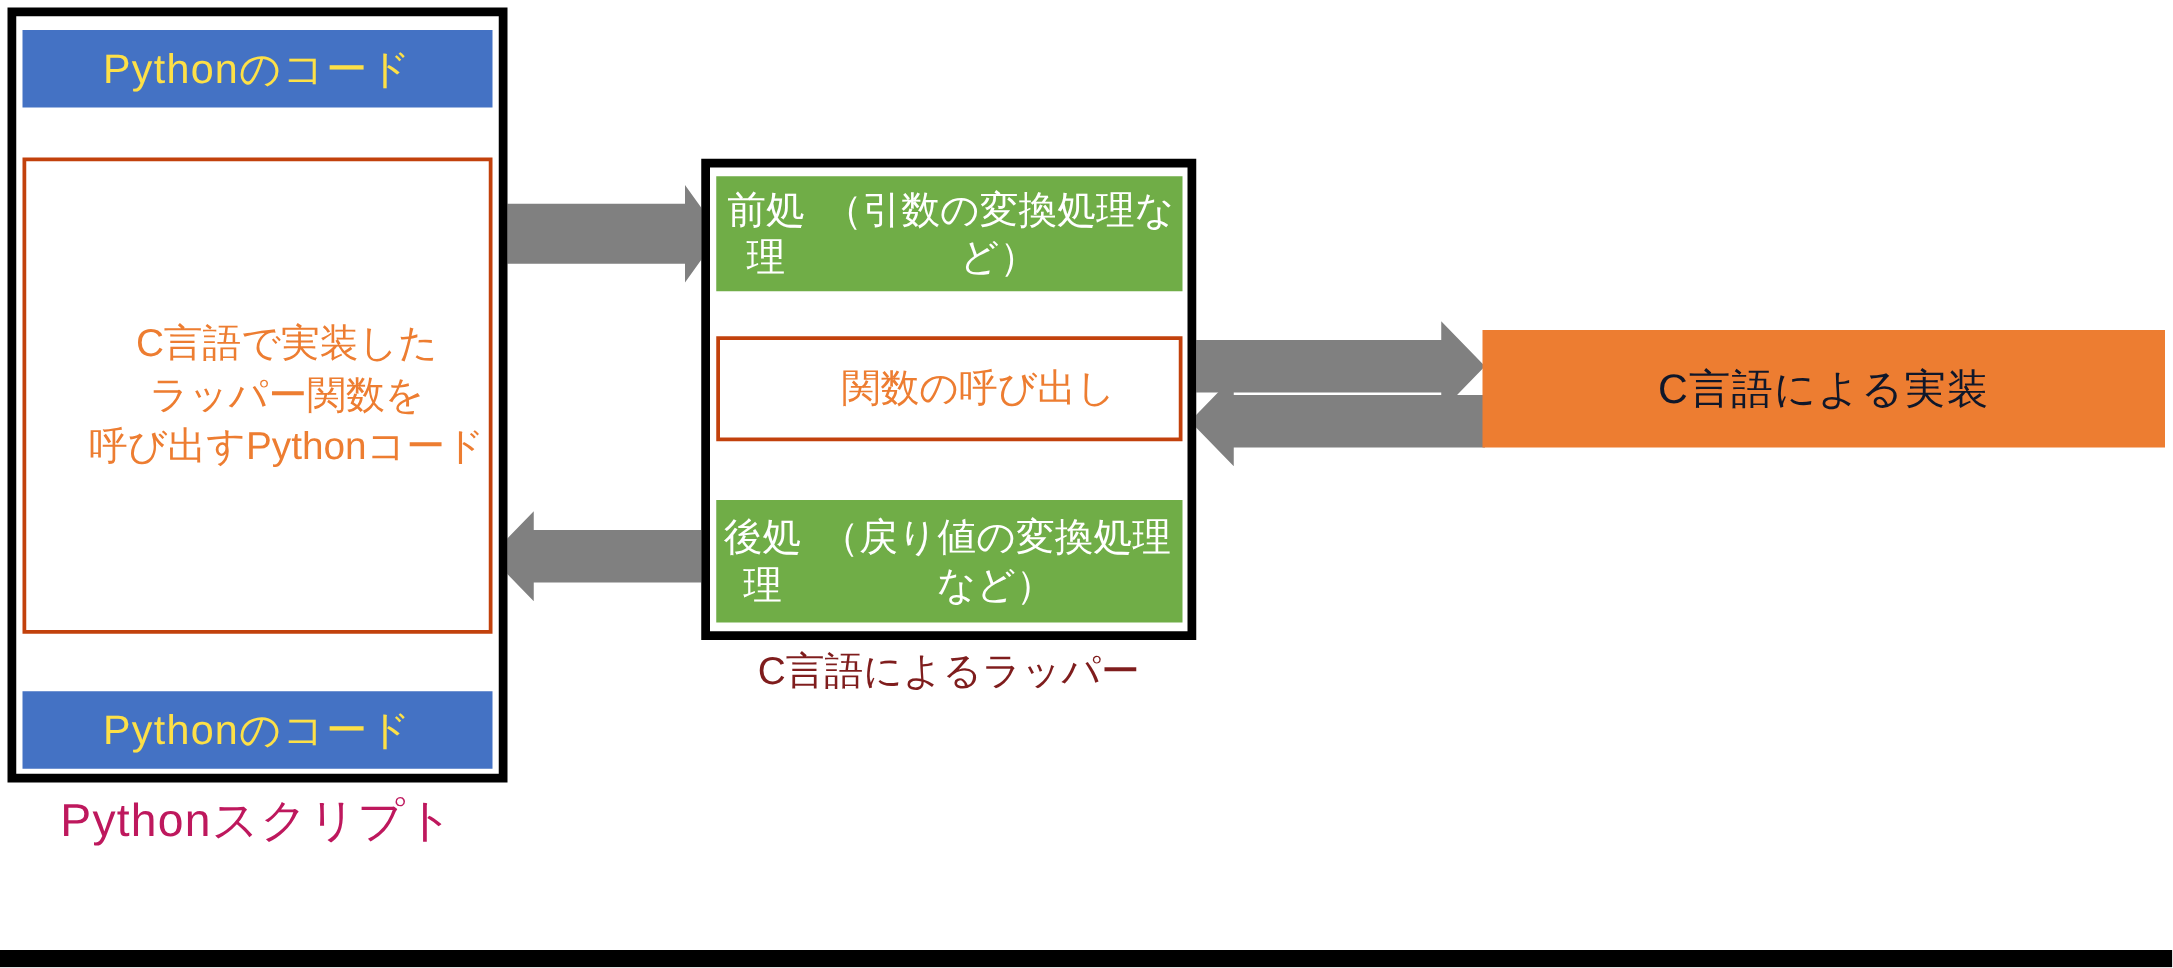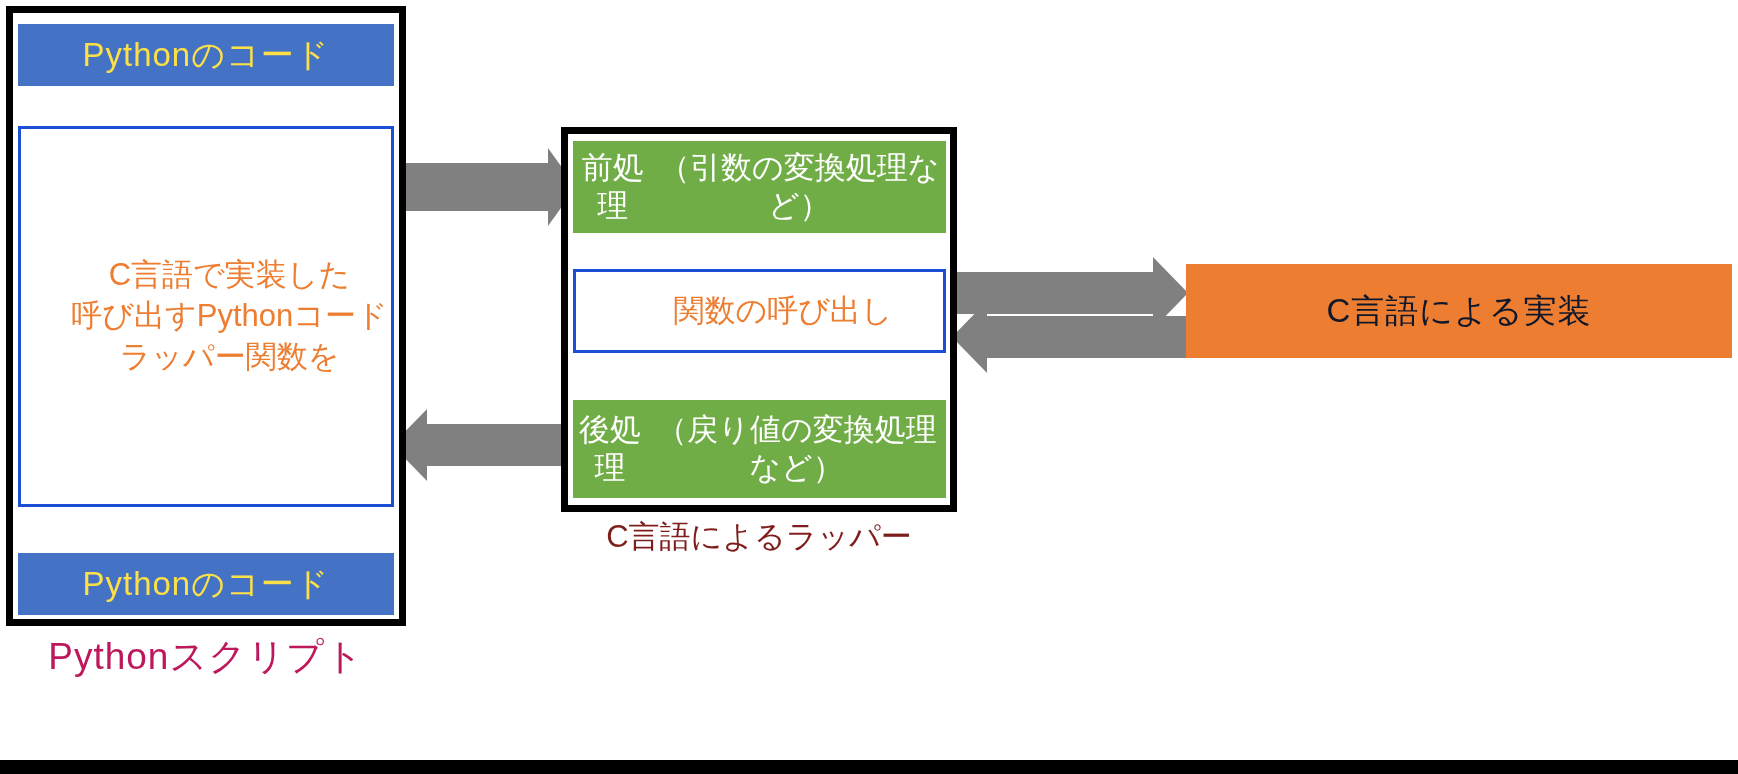--- a/index.html
+++ b/index.html
@@ -73,21 +73,21 @@
     left: 18px;
     top: 553px;
     width: 376px;
     height: 62px;
   }
 
   
   .orange-outline-box {
     position: absolute;
     background: #ffffff;
-    border: 3px solid #1d4ed8;
+    border: 3px solid #c2410c;
     box-sizing: border-box;
     color: #ED7D31;
     display: flex;
     align-items: center;
     justify-content: center;
     text-align: center;
     padding-left: 47px;
   }
   #py-inner-box {
     left: 18px;
@@ -207,22 +207,22 @@
 
   <div class="python-script-box"></div>
 
   <div class="blue-box" id="py-code-top">
     <span>Pythonのコード</span>
   </div>
 
   <div class="orange-outline-box" id="py-inner-box">
     <div>
       <div>C言語で実装した</div>
+      <div>ラッパー関数を</div>
       <div>呼び出すPythonコード</div>
-      <div>ラッパー関数を</div>
     </div>
   </div>
 
   <div class="blue-box" id="py-code-bottom">
     <span>Pythonのコード</span>
   </div>
 
   <div class="python-script-caption">Pythonスクリプト</div>
 
   <div class="wrapper-box"></div>

